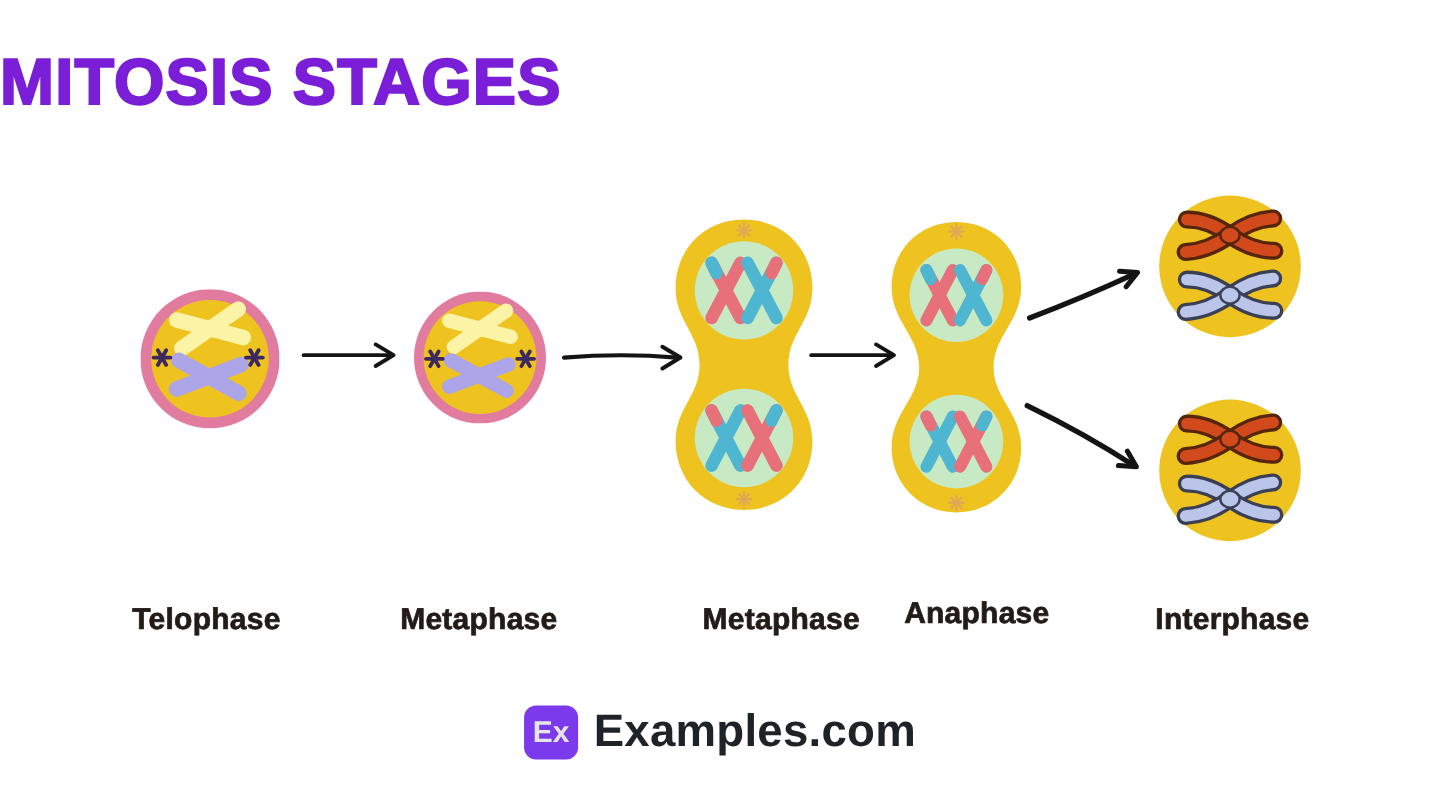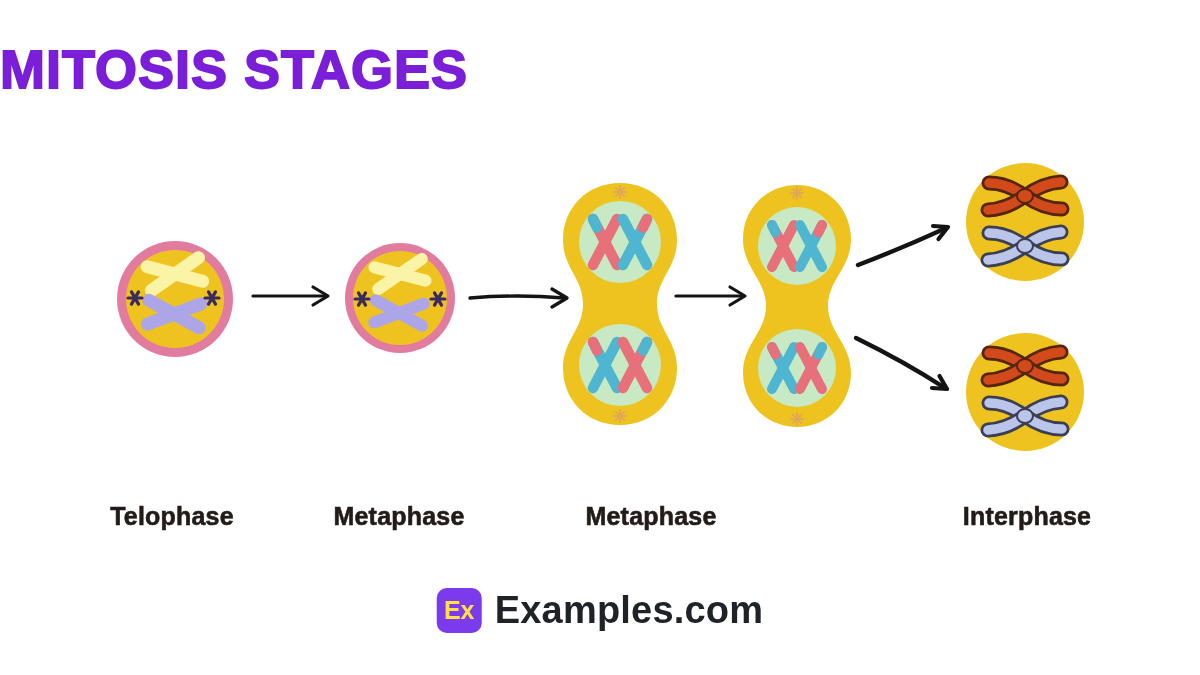--- a/index.html
+++ b/index.html
@@ -34,21 +34,21 @@
   .t-arm{fill:none;stroke-linecap:round}
   .t-out-o{stroke:var(--telo-orange-outline);stroke-width:15}
   .t-in-o{stroke:var(--telo-orange);stroke-width:9.5}
   .t-out-p{stroke:var(--telo-periwinkle-outline);stroke-width:15}
   .t-in-p{stroke:var(--telo-periwinkle);stroke-width:9.5}
   .t-cen-o{fill:var(--telo-orange);stroke:var(--telo-orange-outline);stroke-width:2}
   .t-cen-p{fill:var(--telo-periwinkle);stroke:var(--telo-periwinkle-outline);stroke-width:2}
   .footer{position:absolute;top:588px;left:50%;transform:translateX(-50%);
           display:flex;align-items:center;gap:13px}
   .logo-badge{width:45px;height:45px;border-radius:10px;background:var(--logo-purple);
-              color:#fde047;font-size:25px;font-weight:800;display:flex;align-items:center;justify-content:center}
+              color:#e5e5e5;font-size:25px;font-weight:800;display:flex;align-items:center;justify-content:center}
   .logo-text{font-size:38px;font-weight:700;color:var(--logo-text-dark);letter-spacing:.2px}
 </style>
 </head>
 <body>
 
 <div class="canvas">
 
   <h1 class="title">MITOSIS STAGES</h1>
 
   <svg class="cell-svg" style="left:117px;top:241px" width="116" height="116" viewBox="0 0 116 116">
@@ -246,20 +246,21 @@
     </g>
     <g>
       <path class="arrow" stroke-width="4.4" d="M856,338 Q905,362 945,388"></path>
       <path class="arrow" stroke-width="4.2" d="M932,388 L947,389 L939.5,376"></path>
     </g>
   </svg>
 
   <div class="stage-label" style="left:172px;top:502px">Telophase</div>
   <div class="stage-label" style="left:399px;top:502px">Metaphase</div>
   <div class="stage-label" style="left:651px;top:502px">Metaphase</div>
+  <div class="stage-label" style="left:814px;top:497px">Anaphase</div>
   <div class="stage-label" style="left:1027px;top:502px">Interphase</div>
 
   <div class="footer">
     <div class="logo-badge">Ex</div>
     <div class="logo-text">Examples.com</div>
   </div>
 
 </div>
 
 </body></html>

